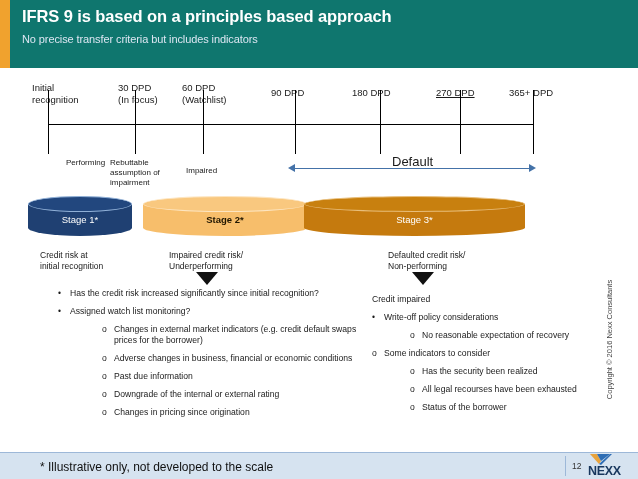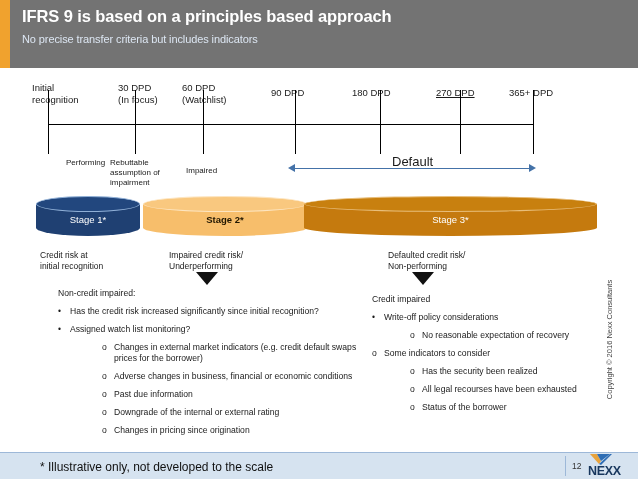--- a/index.html
+++ b/index.html
@@ -14,21 +14,21 @@
     overflow: hidden;
     font-family: "Liberation Sans", sans-serif;
     color: #1a1a1a;
   }
 
   
   #header-bar {
     position: absolute;
     left: 0; top: 0;
     width: 638px; height: 68px;
-    background: #737373;
+    background: #0f766e;
   }
   #header-accent {
     position: absolute;
     left: 0; top: 0;
     width: 10px; height: 68px;
     background: #F0A22E;
   }
   #header-title {
     position: absolute;
     left: 22px; top: 7px;
@@ -130,31 +130,31 @@
   }
   .cyl-label {
     position: absolute;
     left: 0; top: 18px;
     width: 100%;
     text-align: center;
     font-size: 9.5px;
     z-index: 3;
   }
 
-  #cyl-stage1 { left: 36px; width: 104px; }
+  #cyl-stage1 { left: 28px; width: 104px; }
   #cyl-stage1 .cyl-body { background: #1F4072; }
   #cyl-stage1 .cyl-top  { background: #22477E; border: 1px solid #8FAFD6; box-sizing: border-box; }
   #cyl-stage1 .cyl-label { color: #ffffff; font-weight: normal; }
 
   #cyl-stage2 { left: 143px; width: 152px; padding-left: 12px; }
   #cyl-stage2 .cyl-body { background: #F7BE6B; }
   #cyl-stage2 .cyl-top  { background: #F9C87F; border: 1px solid #FDE5C0; box-sizing: border-box; }
   #cyl-stage2 .cyl-label { color: #201600; font-weight: bold; }
 
-  #cyl-stage3 { left: 304px; width: 293px; }
+  #cyl-stage3 { left: 304px; width: 221px; }
   #cyl-stage3 .cyl-body { background: #C57A0E; }
   #cyl-stage3 .cyl-top  { background: #C8800F; border: 1px solid #E8BE7B; box-sizing: border-box; }
   #cyl-stage3 .cyl-label { color: #ffffff; font-weight: normal; }
 
   
   .risk-caption {
     position: absolute;
     font-size: 8.5px;
     line-height: 10.5px;
     color: #1a1a1a;
@@ -332,21 +332,20 @@
 </div>
 <div class="down-triangle" style="left:196px; top:272px;"></div>
 
 <div class="risk-caption" style="left:388px; top:250px;">
   <span>Defaulted credit risk/</span><br>
   <span>Non-performing</span>
 </div>
 <div class="down-triangle" style="left:412px; top:272px;"></div>
 
 <div class="col" id="col-left">
-  <div class="txt-plain">Non-credit impaired:</div>
 
   <div class="li lvl1">
     <span class="marker">•</span>
     <span>Has the credit risk increased  significantly since initial recognition?</span>
   </div>
   <div class="li lvl1">
     <span class="marker">•</span>
     <span>Assigned watch list monitoring?</span>
   </div>
   <div class="li lvl2">

